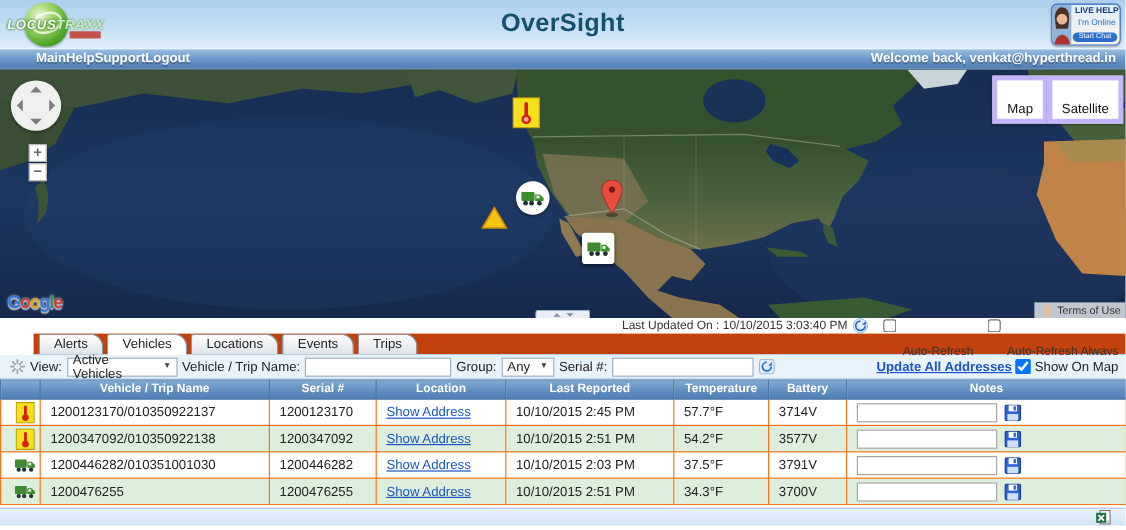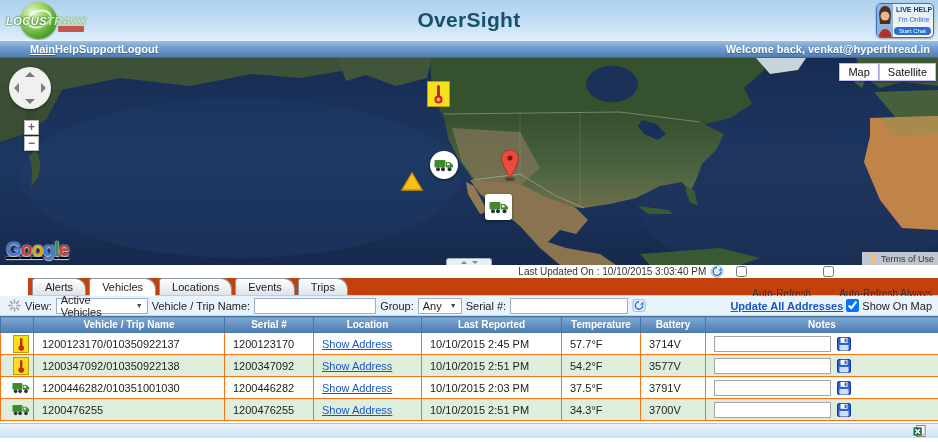--- a/index.html
+++ b/index.html
@@ -29,46 +29,46 @@
   .lh-photo { position:absolute; left:0; top:0; width:16px; height:35px; }
   .lh-title { position:absolute; left:16px; top:2px; width:42px; text-align:center; font-size:7px; font-weight:bold; color:#123a7a; }
   .lh-status{ position:absolute; left:16px; top:12px; width:42px; text-align:center; font-size:7px; color:#2a6fd0; }
   .lh-btn   { position:absolute; right:2px; bottom:2px; font-size:6px; color:#fff; background:#2a6fd0;
               border-radius:5px; padding:1px 5px; }
 
   
   .nav { position:relative; height:18px; background:linear-gradient(180deg,#9dbede 0%,#6f9cce 45%,#517fb4 100%);
          border-top:1px solid #e8f4fd; border-bottom:1px solid #3f6697; display:flex; align-items:center; }
   .nav-item { color:#fff; font-size:11px; font-weight:bold; cursor:pointer; text-shadow:0 1px 1px rgba(0,0,0,.3);}
-  .nav-item:first-child{ margin-left:30px;text-decoration:underline; }
+  .nav-item:first-child{ margin-left:30px; }
   .nav-welcome { position:absolute; right:8px; color:#fff; font-size:11px; font-weight:bold; text-shadow:0 1px 1px rgba(0,0,0,.3);}
 
   
   .map { position:relative; height:207px; background:#1b3158; overflow:hidden; }
   .map svg.base { position:absolute; left:0; top:0; width:938px; height:207px; }
 
   .pan { position:absolute; left:9px; top:9px; width:42px; height:42px; border-radius:50%;
          background:rgba(255,255,255,.92); box-shadow:0 1px 3px rgba(0,0,0,.4); cursor:pointer;}
   .pan i { position:absolute; width:0; height:0; border:5px solid transparent; }
   .pan .n { left:16px; top:5px;  border-bottom-color:#7d7d7d; border-top-width:0;}
   .pan .s { left:16px; bottom:5px; border-top-color:#7d7d7d; border-bottom-width:0;}
   .pan .w { left:5px;  top:16px; border-right-color:#7d7d7d; border-left-width:0;}
   .pan .e { right:5px; top:16px; border-left-color:#7d7d7d; border-right-width:0;}
   .zoombtn { position:absolute; left:24px; width:15px; height:15px; background:#fff; border:1px solid #b8b8b8;
              color:#666; font-size:12px; line-height:13px; text-align:center; cursor:pointer;
              box-shadow:0 1px 2px rgba(0,0,0,.35); font-weight:bold;}
   .zin { top:62px; } .zout { top:78px; }
 
   .maptype { position:absolute; right:2px; top:5px; display:flex; }
-  .mt-btn { height:18px; padding:0 8px; background:#fff; border:1px solid #c4b5fd; font-size:11px; color:#111;
+  .mt-btn { height:18px; padding:16px 8px; background:#fff; border:4px solid #c4b5fd; font-size:11px; color:#111;
             line-height:17px; cursor:pointer; box-shadow:0 1px 2px rgba(0,0,0,.3);}
   .mt-btn.sel { font-weight:normal; }
 
-  .gmlogo { position:absolute; left:6px; bottom:4px; font-size:20px; font-weight:bold; letter-spacing:-1px;
-            opacity:.85; text-shadow:0 0 2px #fff,0 1px 1px rgba(255,255,255,.8); cursor:pointer;text-decoration:underline;}
+  .gmlogo { position:absolute; left:6px; bottom:4px; font-size:15px; font-weight:bold; letter-spacing:-1px;
+            opacity:.85; text-shadow:0 0 2px #fff,0 1px 1px rgba(255,255,255,.8); cursor:pointer;}
   .attrib { position:absolute; right:0; bottom:0; height:13px; background:rgba(250,250,250,.75);
             font-size:9px; color:#333; display:flex; align-items:center; padding:0 4px; }
   .attrib a { color:#333; text-decoration:none; margin-left:6px; border-left:3px solid #fdba74; padding-left:6px;}
   .splitter { position:absolute; left:446px; bottom:0; width:46px; height:7px; background:#e9eef4;
               border:1px solid #9fb0c2; border-bottom:none; border-radius:3px 3px 0 0; cursor:row-resize;
               display:flex; align-items:center; justify-content:center; gap:5px;}
   .splitter i{ width:0;height:0;border:3px solid transparent; }
   .splitter .up{ border-bottom-color:#7a8a9a; border-top-width:0;}
   .splitter .dn{ border-top-color:#7a8a9a; border-bottom-width:0;}
 

